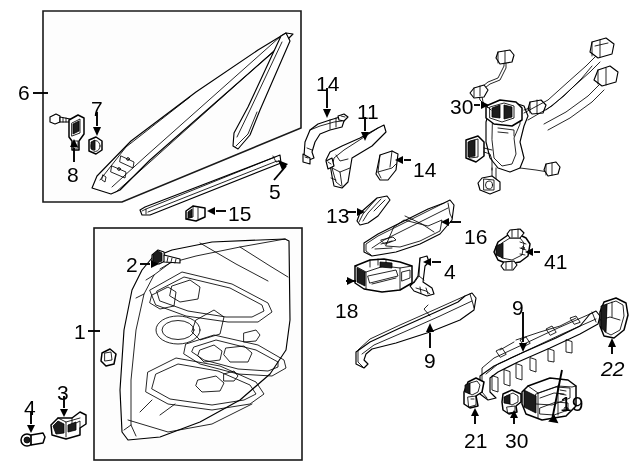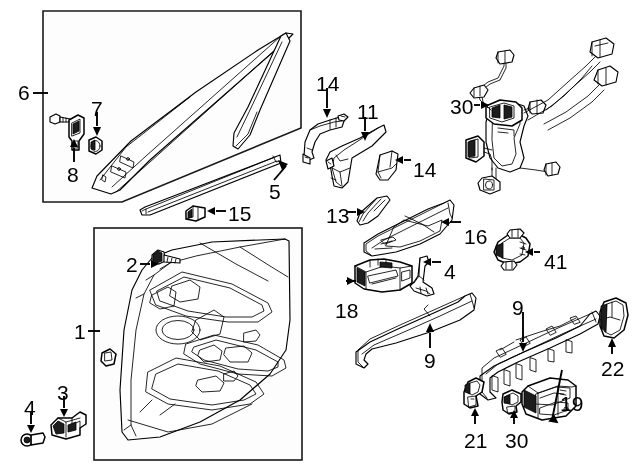--- a/index.html
+++ b/index.html
@@ -458,17 +458,17 @@
   <div class="callout" style="left:413px; top:159px;">14</div>
   <div class="callout" style="left:326px; top:205px;">13</div>
   <div class="callout" style="left:316px; top:73px;">14</div>
   <div class="callout" style="left:228px; top:203px;">15</div>
   <div class="callout" style="left:464px; top:226px;">16</div>
   <div class="callout" style="left:512px; top:297px;">9</div>
   <div class="callout" style="left:335px; top:274px;margin-top:26px;">18</div>
   <div class="callout" style="left:560px; top:393px;">19</div>
   <div class="callout" style="left:505px; top:430px;">30</div>
   <div class="callout" style="left:464px; top:430px;">21</div>
-  <div class="callout" style="left:601px; top:358px;">22</div>
+  <div class="callout" style="left:601px; top:358px;font-style:italic;">22</div>
   <div class="callout" style="left:544px; top:251px;">41</div>
   <div class="callout" style="left:450px; top:96px;">30</div>
 
 </div>
 
 </body></html>

